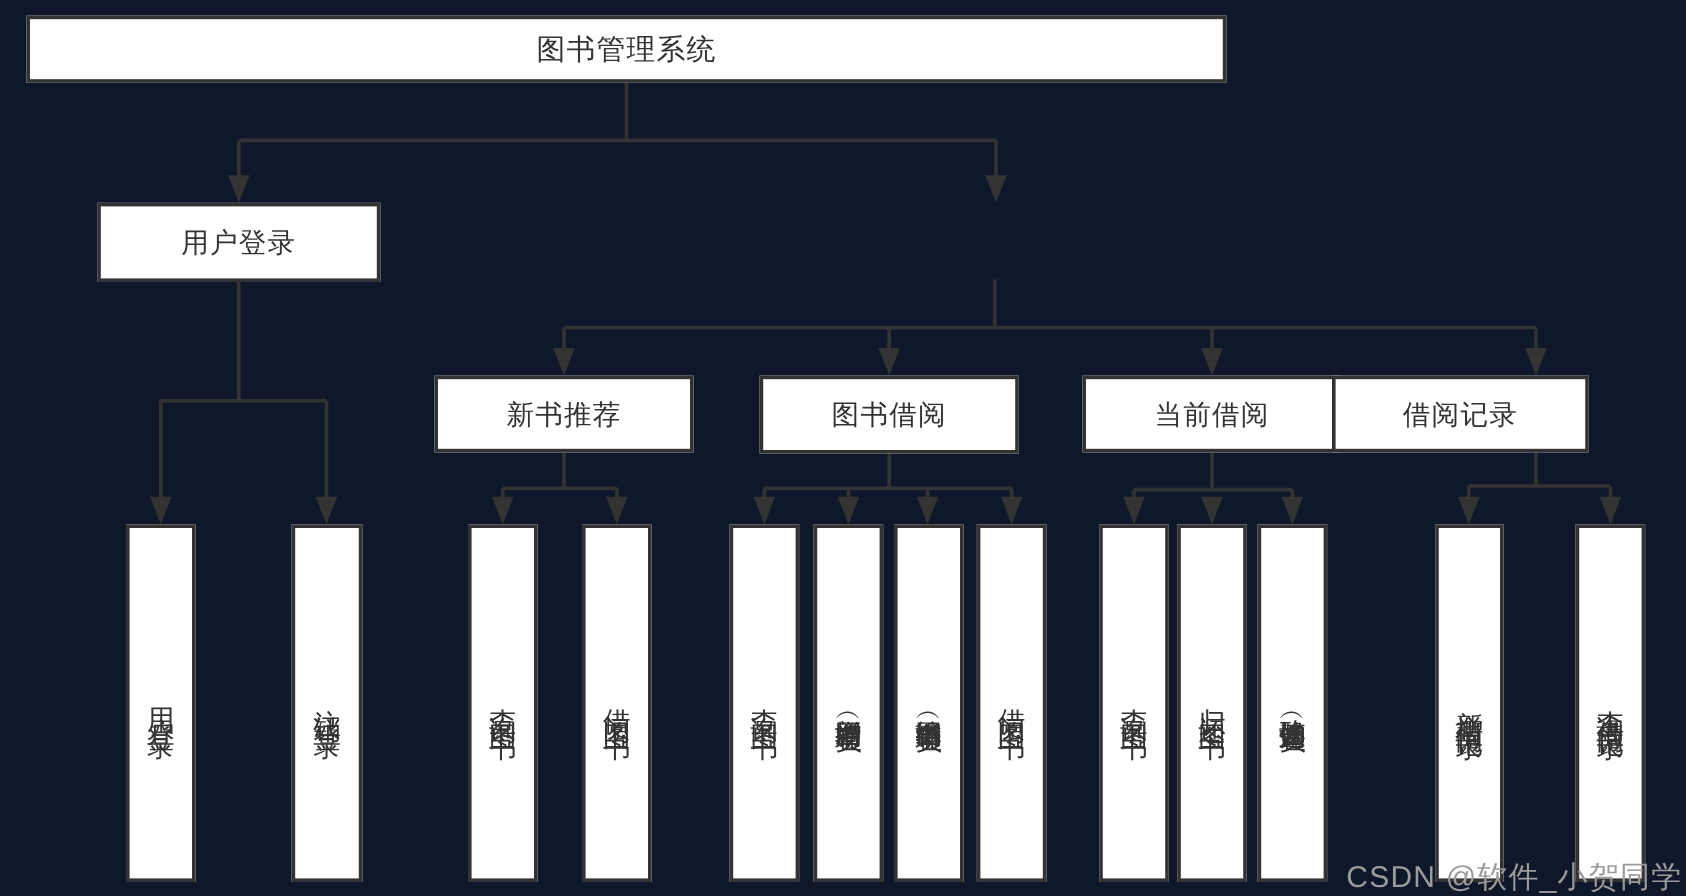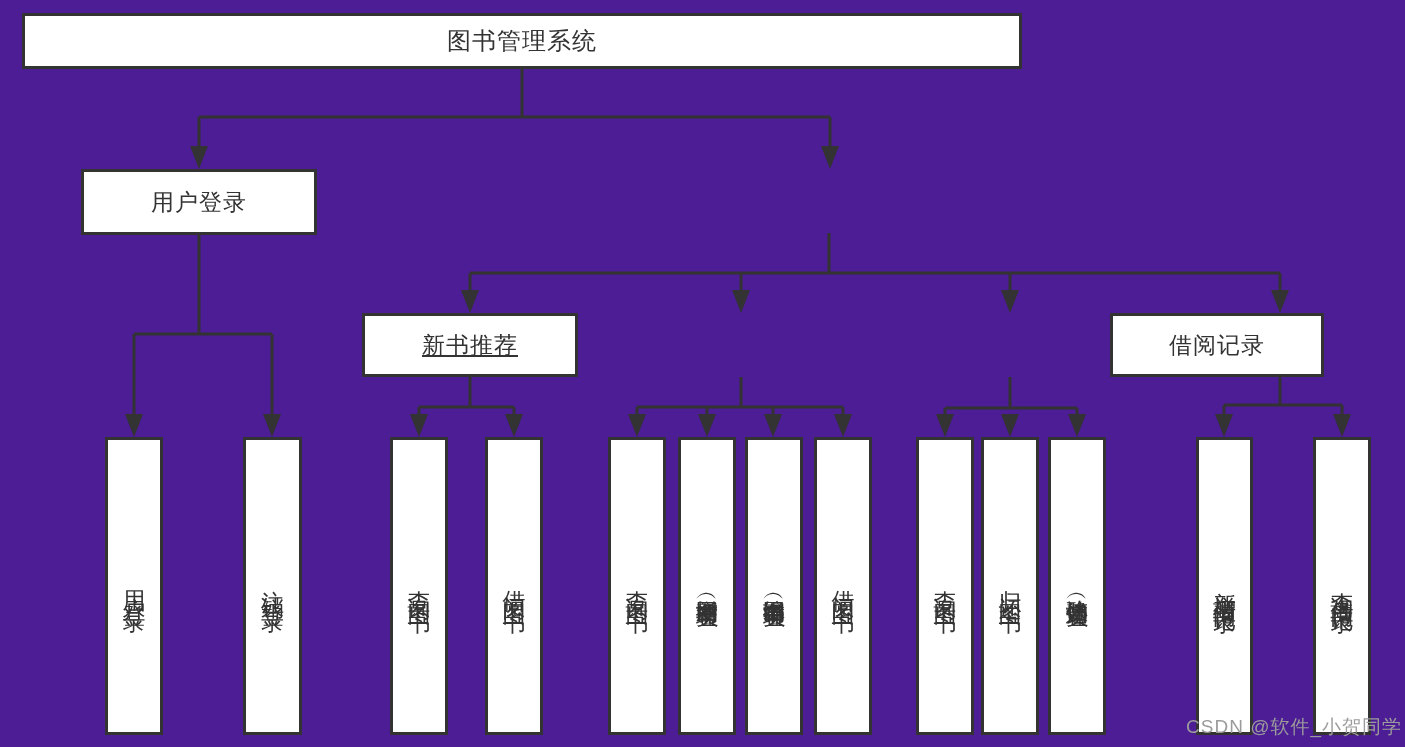--- a/index.html
+++ b/index.html
@@ -4,21 +4,21 @@
 <style>
   html, body {
     margin: 0;
     padding: 0;
     background: #ffffff;
   }
   #canvas {
     position: relative;
     width: 1405px;
     height: 747px;
-    background: #4c1d95;
+    background: #0f172a;
     font-family: "Liberation Sans", "DejaVu Sans", sans-serif;
     color: #333333;
     overflow: hidden;
   }
   #wires {
     position: absolute;
     left: 0; top: 0;
     width: 1405px; height: 747px;
   }
   .node {
@@ -42,21 +42,21 @@
     font-size: 23px;
     letter-spacing: 7px;
     line-height: 1;
   }
   .vnode span.ls-mid  { letter-spacing: 4px; }
   .vnode span.ls-tight{ letter-spacing: 1px; font-size: 22px; }
   #watermark {
     position: absolute;
     top: 714px;
     right: 3px;
-    font-size: 19px;
+    font-size: 25px;
     color: #9b9b9b;
     letter-spacing: 1px;
     white-space: nowrap;
     z-index: 5;
   }
 </style>
 </head>
 <body>
 
 <div id="canvas">
@@ -95,22 +95,28 @@
   </svg>
 
   <div class="node hnode root" style="left:22px; top:13px; width:1000px; height:56px;">
     <span>图书管理系统</span>
   </div>
 
   <div class="node hnode" style="left:81px; top:169px; width:236px; height:66px;">
     <span>用户登录</span>
   </div>
 
-  <div class="node hnode" style="left:362px; top:313px; width:216px; height:64px;text-decoration:underline;">
+  <div class="node hnode" style="left:362px; top:313px; width:216px; height:64px;">
     <span>新书推荐</span>
+  </div>
+  <div class="node hnode" style="left:633px; top:313px; width:216px; height:65px;">
+    <span>图书借阅</span>
+  </div>
+  <div class="node hnode" style="left:902px; top:313px; width:216px; height:64px;">
+    <span>当前借阅</span>
   </div>
   <div class="node hnode" style="left:1110px; top:313px; width:214px; height:64px;">
     <span>借阅记录</span>
   </div>
 
   <div class="node vnode" style="left:105px; top:437px; width:58px; height:298px;">
     <span>用户登录</span>
   </div>
   <div class="node vnode" style="left:243px; top:437px; width:59px; height:298px;">
     <span>注销登录</span>

